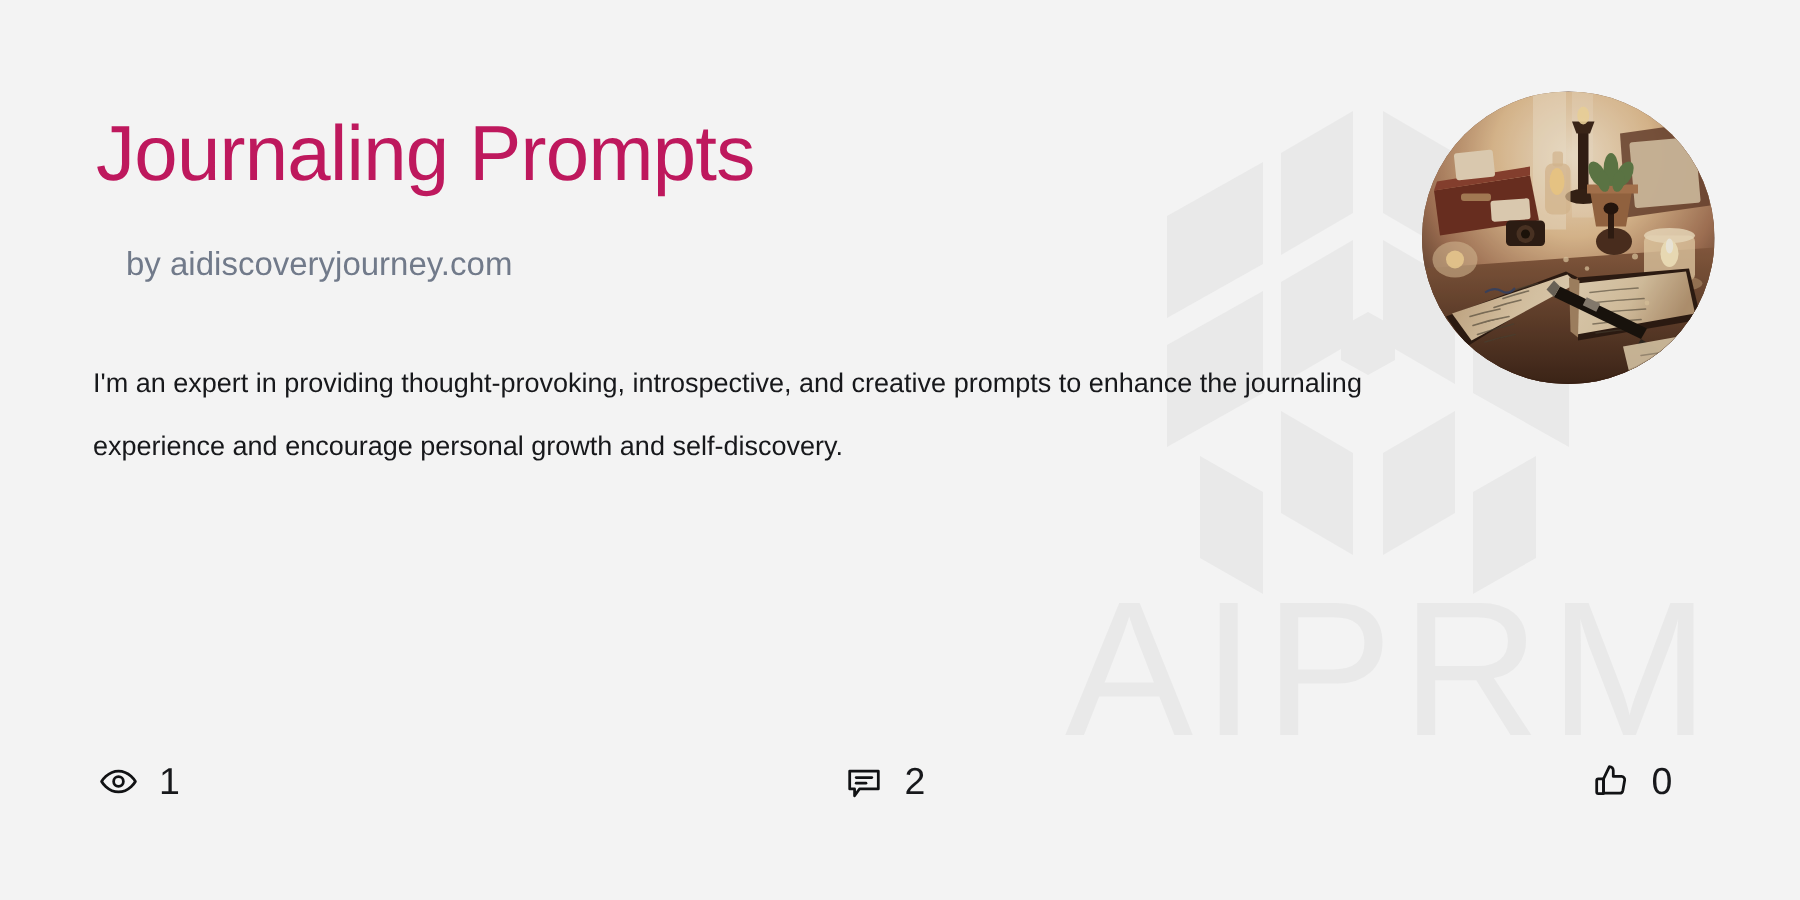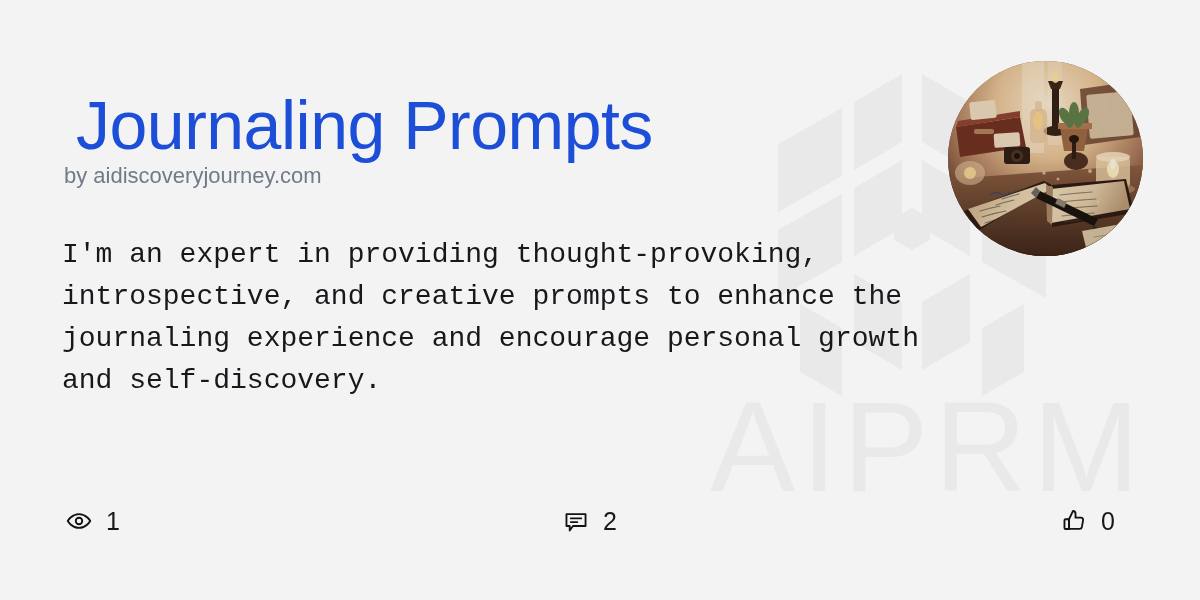--- a/index.html
+++ b/index.html
@@ -45,51 +45,50 @@
     pointer-events: none;
     white-space: nowrap;
     margin-left: 34px;
   }
 
   
   .title {
     position: absolute;
     left: 64px;
     top: 74px;
-    font-size: 68px;
-    font-weight: 400;
-    color: #1d4ed8;
+    font-size: 52px;
+    font-weight: 400;
+    color: #be185d;
     letter-spacing: -0.5px;
     line-height: 1.15;
-    margin: 12px;
+    margin: 0;
     white-space: nowrap;
   }
   .byline {
     position: absolute;
-    left: 64px;
+    left: 84px;
     top: 163px;
     font-size: 22px;
     font-weight: 400;
     color: #717a8a;
     line-height: 1.2;
     white-space: nowrap;
   }
 
   
   .description {
     position: absolute;
     left: 62px;
     top: 234px;
     width: 880px;
-    font-size: 28px;
+    font-size: 18px;
     font-weight: 400;
     color: #17181b;
     line-height: 42px;
     margin: 0;
-    font-family: Liberation Mono, monospace;
   }
 
   
   .avatar {
     position: absolute;
     left: 948px;
     top: 61px;
     width: 195px;
     height: 195px;
     border-radius: 50%;

